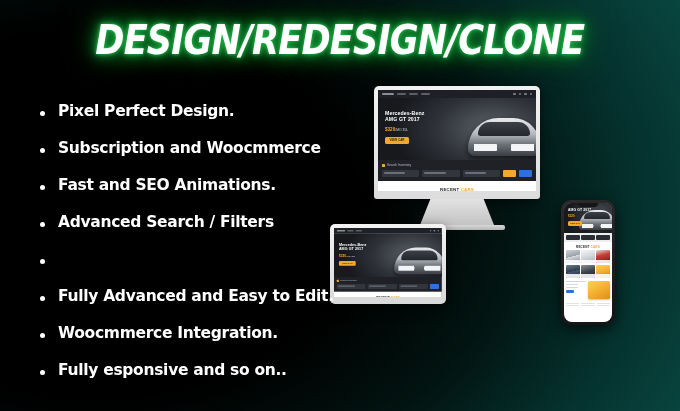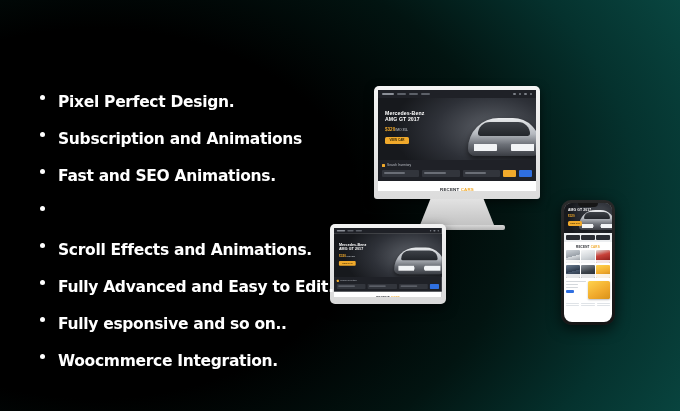--- a/index.html
+++ b/index.html
@@ -41,21 +41,21 @@
       0 0 28px #0c7a2b,
       0 0 44px rgba(10,110,40,.75);
     white-space:nowrap;
   }
   
   #bullets {
     position:absolute; left:40px; top:83px;
     width:330px; z-index:5;
   }
   .bullet {
-    display:flex; align-items:center;
+    display:flex; align-items:flex-end;
     height:37px;
   }
   .dot {
     width:5px; height:5px; border-radius:50%;
     background:#fff; flex:0 0 5px;
     margin-right:13px; position:relative; top:-4px;
   }
   .btext {
     font-family:"DejaVu Sans", sans-serif;
     font-weight:bold;
@@ -238,52 +238,55 @@
   .p-fline { height:1.3px; background:#dfe3e7; border-radius:1px; margin-bottom:1.4px; }
 
   
   .scale-t { transform:scale(.70); transform-origin:top left; width:143%; height:143%; }
 </style>
 </head>
 <body>
 
 <div id="stage">
 
+  <div id="title-wrap">
+    <span id="title">DESIGN/REDESIGN/CLONE</span>
+  </div>
 
   <div id="bullets">
     <div class="bullet">
       <span class="dot"></span>
       <span class="btext">Pixel Perfect Design.</span>
     </div>
     <div class="bullet">
       <span class="dot"></span>
-      <span class="btext">Subscription and Animations</span>
+      <span class="btext">Subscription and Woocmmerce</span>
     </div>
     <div class="bullet">
       <span class="dot"></span>
       <span class="btext">Fast and SEO Animations.</span>
     </div>
     <div class="bullet">
       <span class="dot"></span>
-    </div>
-    <div class="bullet">
-      <span class="dot"></span>
-      <span class="btext">Scroll Effects and Animations.</span>
+      <span class="btext">Advanced Search / Filters</span>
+    </div>
+    <div class="bullet">
+      <span class="dot"></span>
     </div>
     <div class="bullet">
       <span class="dot"></span>
       <span class="btext">Fully Advanced and Easy to Edit.</span>
     </div>
     <div class="bullet">
       <span class="dot"></span>
+      <span class="btext">Woocmmerce Integration.</span>
+    </div>
+    <div class="bullet">
+      <span class="dot"></span>
       <span class="btext">Fully esponsive and so on..</span>
-    </div>
-    <div class="bullet">
-      <span class="dot"></span>
-      <span class="btext">Woocmmerce Integration.</span>
     </div>
   </div>
 
   <div id="devices">
 
     <div id="monitor">
       <div id="monitor-bezel">
         <div id="monitor-screen">
           <div class="site">
 

